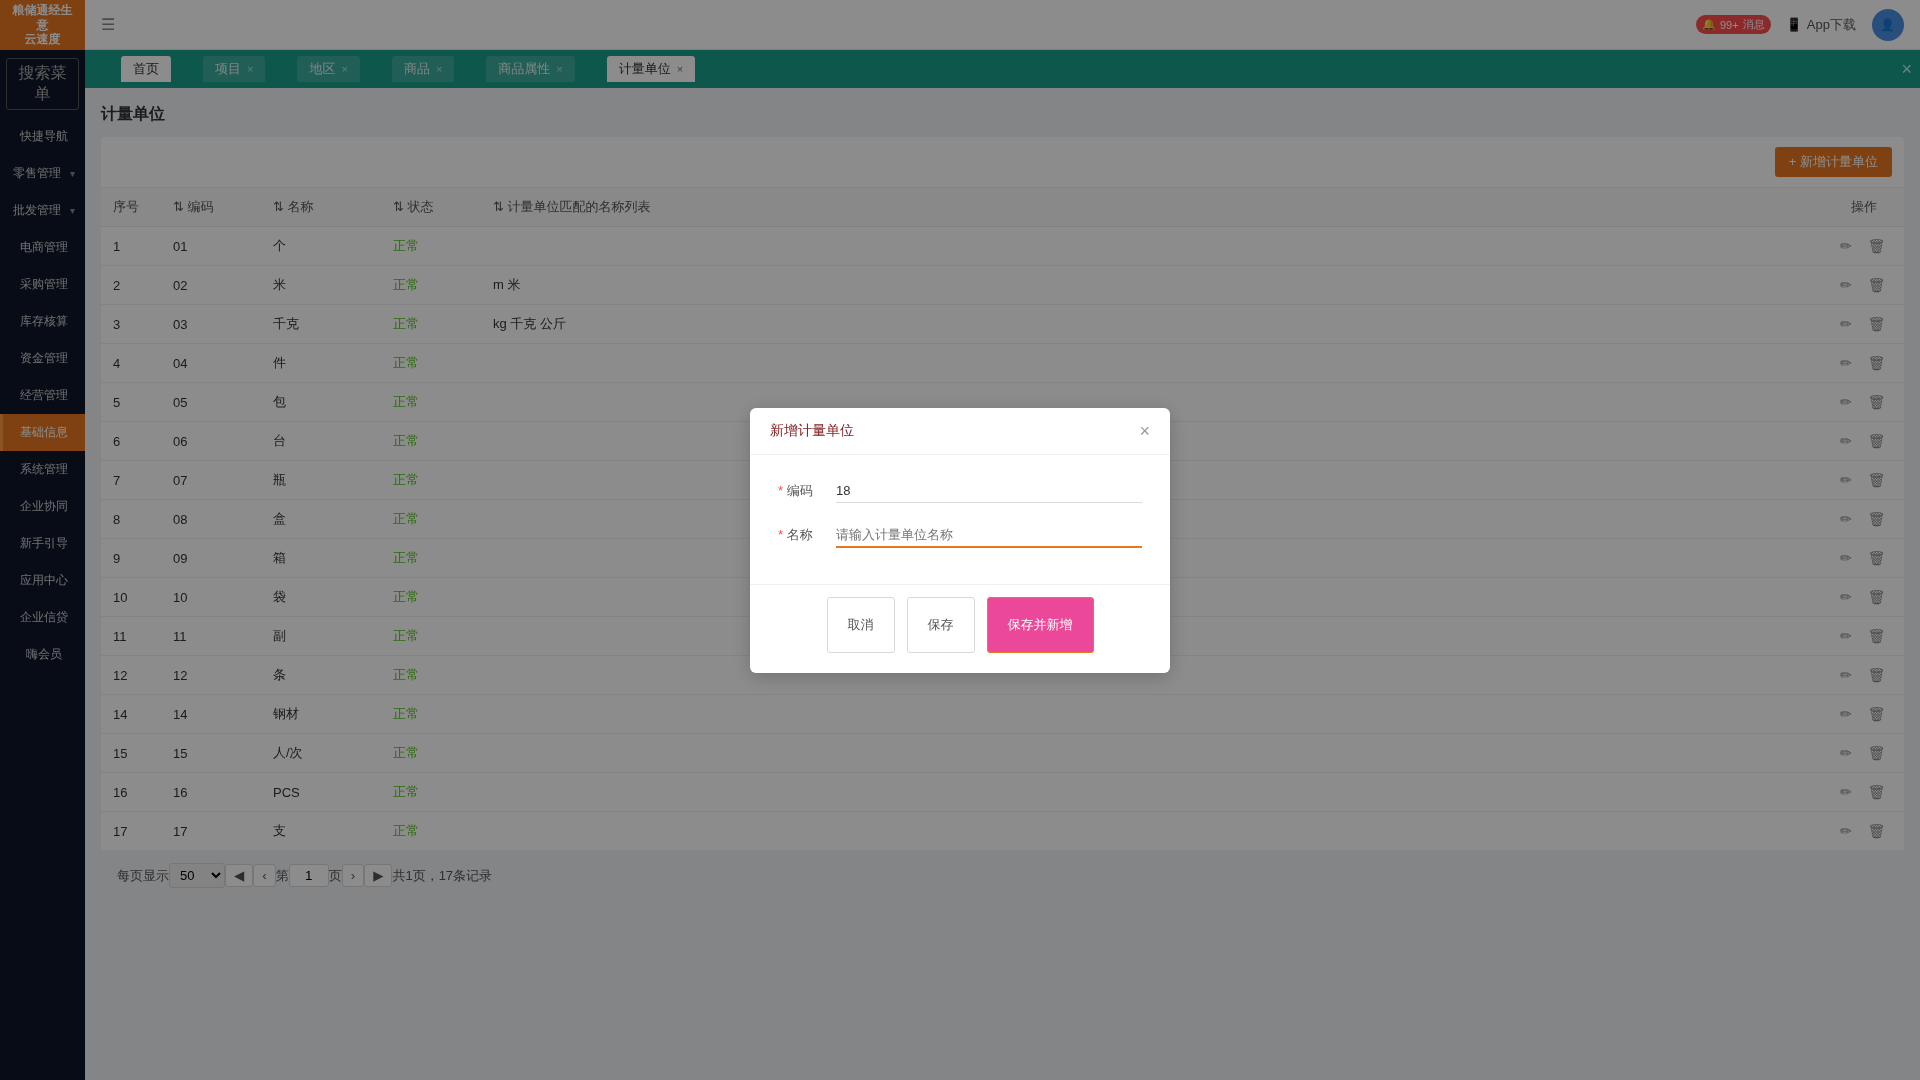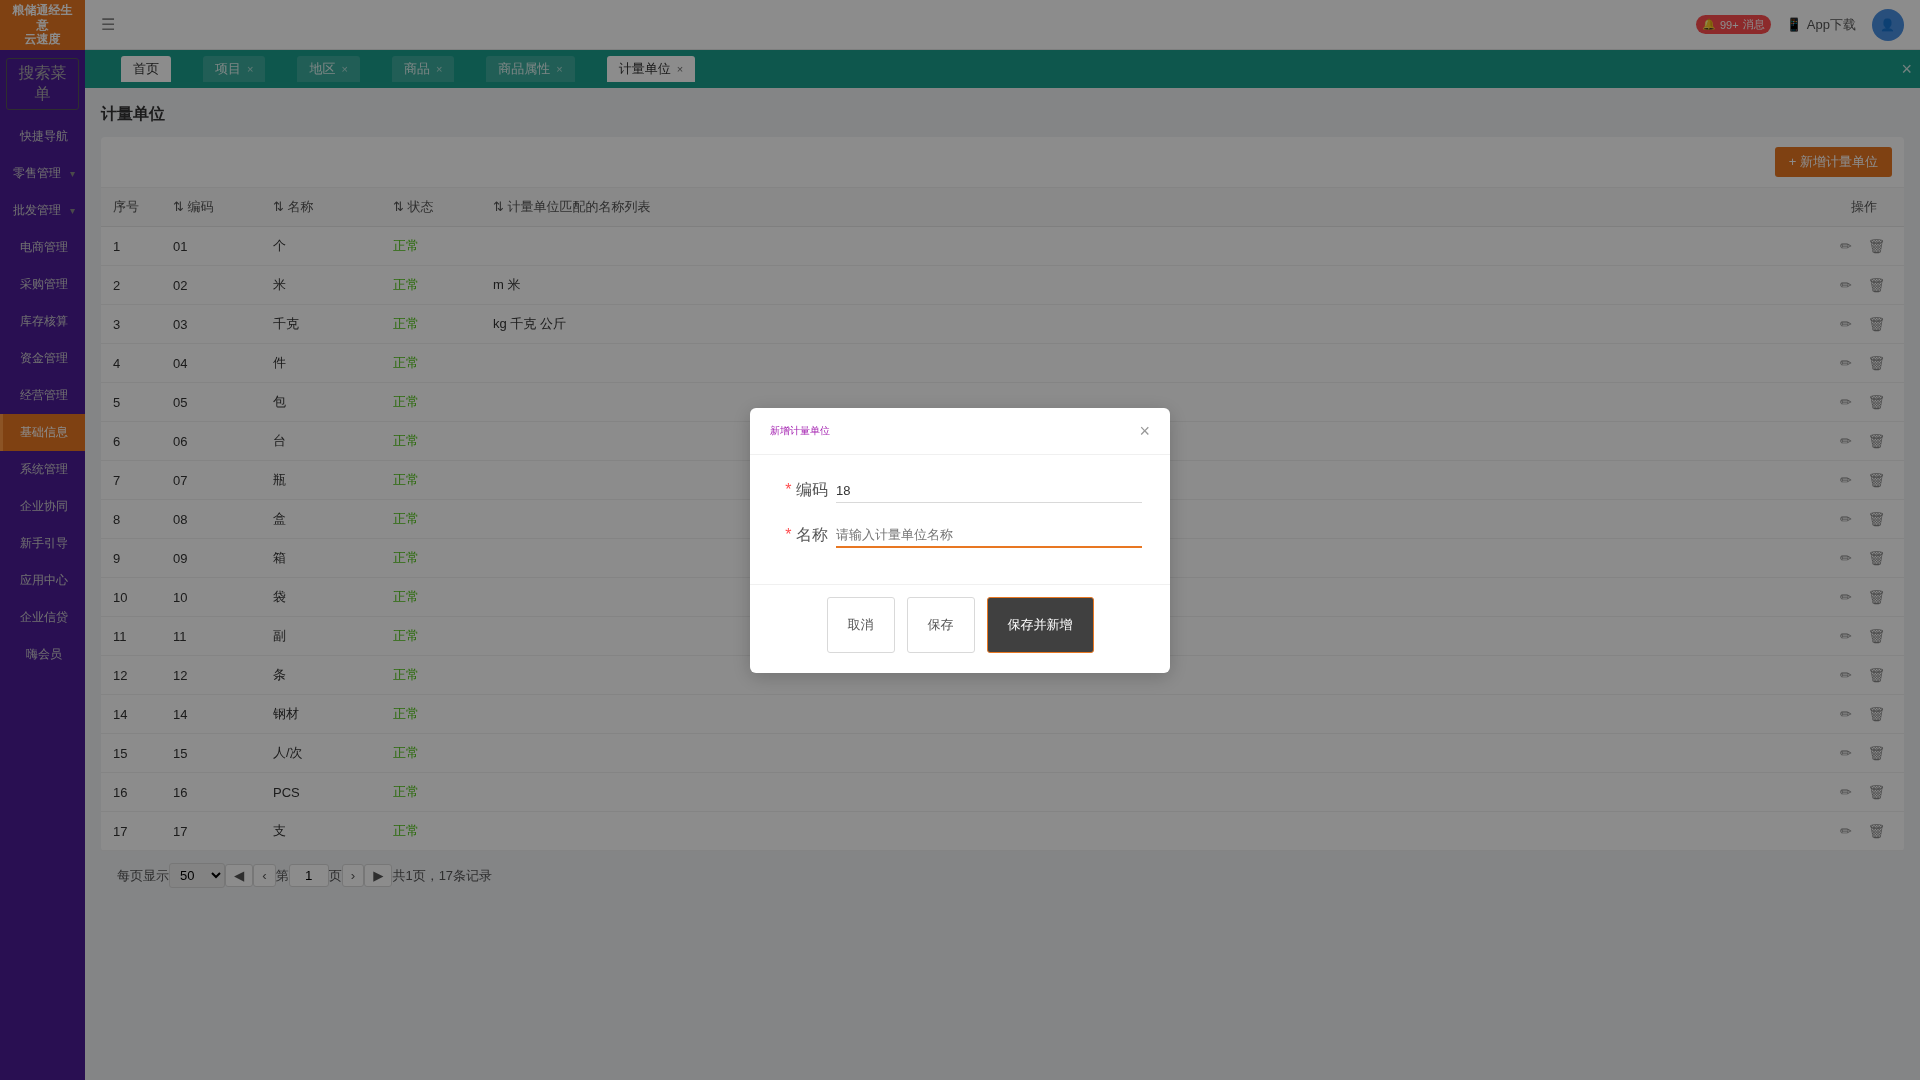--- a/index.html
+++ b/index.html
@@ -1,19 +1,19 @@
 <!DOCTYPE html>
 <html><head>
   <meta charset="utf-8">
   <style>
     * { box-sizing: border-box; margin: 0; padding: 0; }
     body { font-family: "Microsoft YaHei", "PingFang SC", Arial, sans-serif; font-size: 13px; background: #f0f2f5; color: #333; height: 1080px; width: 1920px; overflow: hidden; display: flex; }
 
     
-    .sidebar { width: 85px; background: #4c1d95; display: flex; flex-direction: column; height: 100%; flex-shrink: 0; }
+    .sidebar { width: 85px; background: #0f172a; display: flex; flex-direction: column; height: 100%; flex-shrink: 0; }
     .sidebar-logo { background: #e87722; padding: 12px 8px; display: flex; align-items: center; justify-content: center; height: 50px; }
     .sidebar-logo-text { color: white; font-size: 12px; font-weight: bold; text-align: center; line-height: 1.2; }
     .sidebar-search { padding: 8px 6px; }
     .sidebar-search-btn { width: 100%; background: transparent; border: 1px solid #555; color: #aaa; padding: 4px 6px; border-radius: 3px; font-size: 16px; text-align: center; cursor: pointer; }
     .sidebar-nav-item { padding: 10px 6px; text-align: center; color: #ccc; font-size: 12px; cursor: pointer; border-left: 3px solid transparent; }
     .sidebar-nav-item.active { background: #e87722; color: #fff; border-left-color: #ff9944; }
     .sidebar-nav-item.has-arrow { display: flex; align-items: center; justify-content: space-between; padding: 10px 10px; }
     .sidebar-arrow { font-size: 10px; color: #888; }
 
     
@@ -54,31 +54,31 @@
     
     .pagination { display: flex; align-items: center; padding: 12px 16px; gap: 0; font-size: 13px; color: #555; }
     .pagination-select { border: 1px solid #d9d9d9; border-radius: 3px; padding: 3px 6px; font-size: 13px; }
     .pagination-btn { border: 1px solid #d9d9d9; background: #fff; padding: 3px 8px; border-radius: 3px; cursor: pointer; color: #555; }
     .pagination-input { border: 1px solid #d9d9d9; border-radius: 3px; padding: 3px 6px; width: 40px; text-align: center; }
 
     
     .modal-overlay { position: fixed; top: 0; left: 0; width: 100%; height: 100%; background: rgba(0,0,0,0.45); z-index: 1000; display: flex; align-items: center; justify-content: center; }
     .modal { background: #fff; border-radius: 6px; width: 420px; box-shadow: 0 4px 20px rgba(0,0,0,0.2); }
     .modal-header { display: flex; align-items: center; justify-content: space-between; padding: 14px 20px; border-bottom: 1px solid #f0f0f0; }
-    .modal-title { font-size: 10px; font-weight: 500; color: #a21caf; }
+    .modal-title { font-size: 14px; font-weight: 500; color: #7f1d1d; }
     .modal-close { background: none; border: none; cursor: pointer; font-size: 18px; color: #999; line-height: 1; }
     .modal-body { padding: 24px 28px 16px; }
     .form-row { display: flex; align-items: center; margin-bottom: 20px; gap: 8px; }
-    .form-label { font-size: 16px; color: #555; width: 50px; text-align: right; flex-shrink: 0; }
+    .form-label { font-size: 13px; color: #555; width: 50px; flex-shrink: 0; }
     .form-input { flex: 1; border: none; border-bottom: 1px solid #d9d9d9; padding: 4px 0; font-size: 13px; outline: none; color: #333; }
     .form-input.active-border { border-bottom: 2px solid #e87722; }
     .modal-footer { display: flex; justify-content: center; gap: 12px; padding: 12px 20px 20px; border-top: 1px solid #f0f0f0; }
     .btn-cancel { border: 1px solid #d9d9d9; background: #fff; color: #555; padding: 6px 20px; border-radius: 3px; cursor: pointer; font-size: 13px; }
     .btn-save { border: 1px solid #d9d9d9; background: #fff; color: #555; padding: 18px 20px; border-radius: 3px; cursor: pointer; font-size: 13px; }
-    .btn-save-new { background: #404040; color: white; border: 1px solid #e87722; padding: 6px 20px; border-radius: 3px; cursor: pointer; font-size: 13px; }
+    .btn-save-new { background: #ec4899; color: white; border: 1px solid #e87722; padding: 6px 20px; border-radius: 3px; cursor: pointer; font-size: 13px; }
 
     .col-seq { width: 60px; }
     .col-code { width: 100px; }
     .col-name { width: 120px; }
     .col-status { width: 100px; }
     .col-match { }
     .col-action { width: 80px; text-align: center; }
   </style>
 </head>
 <body>

